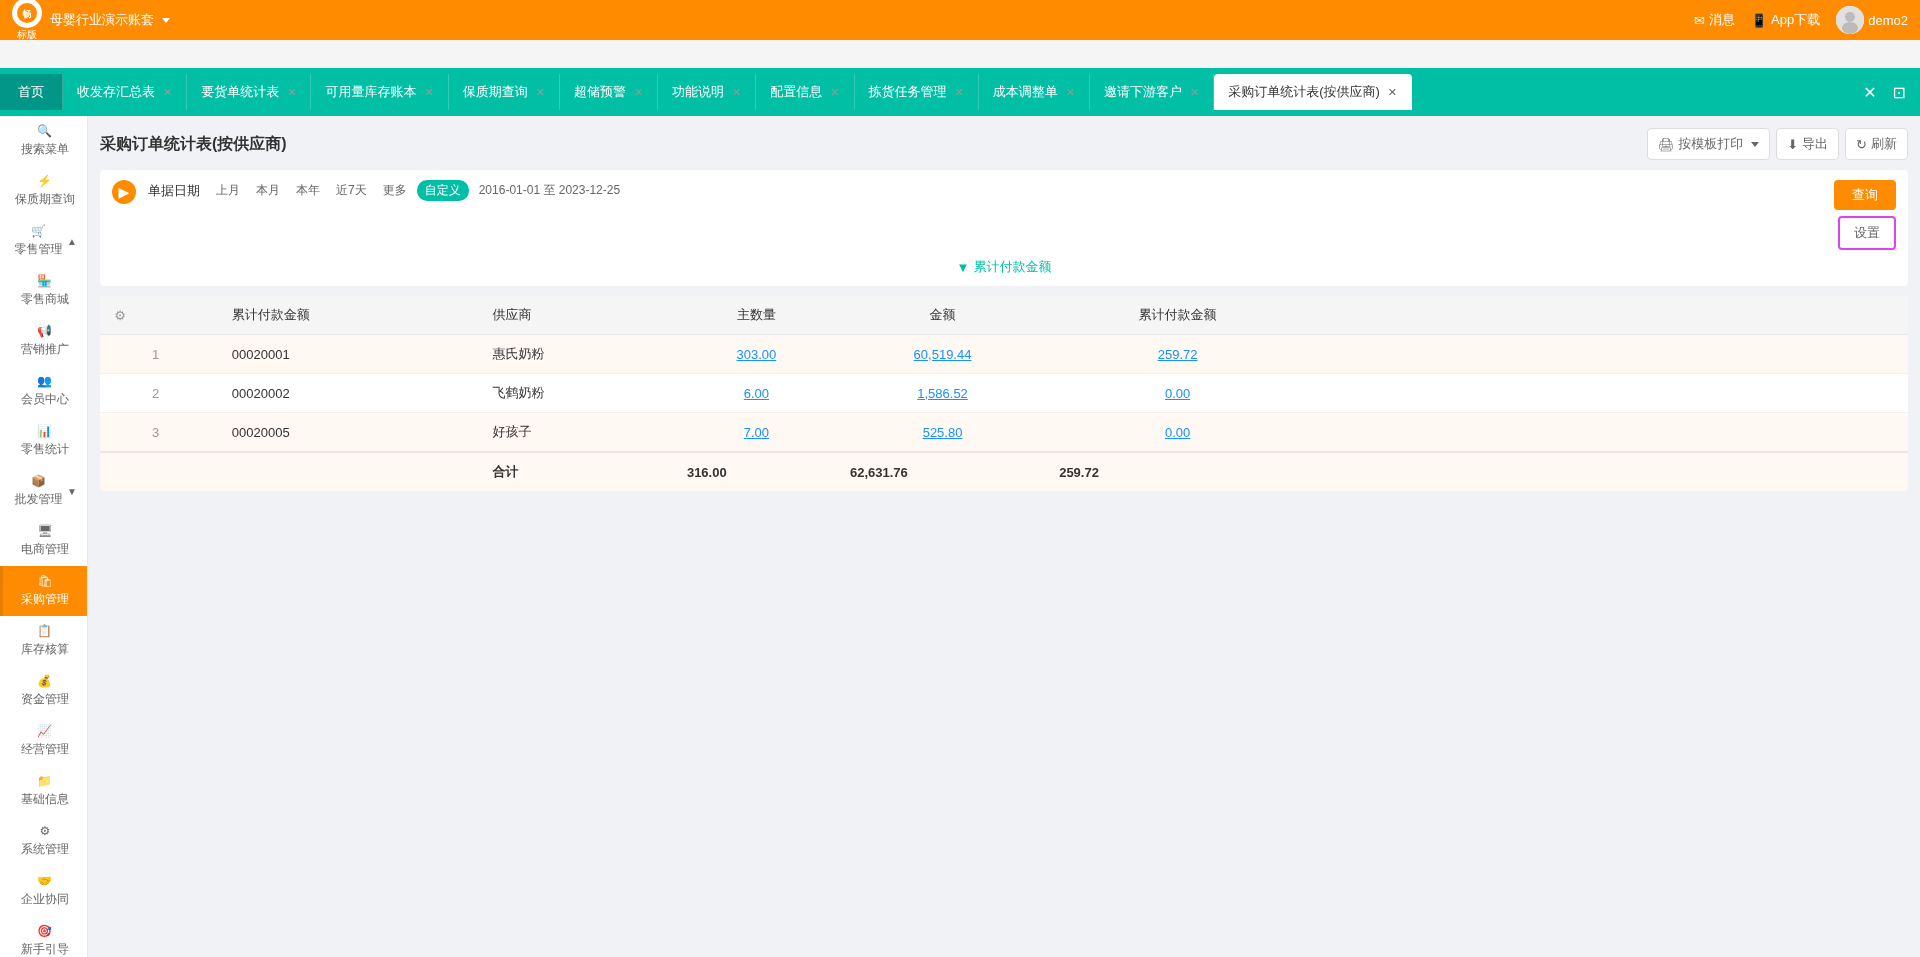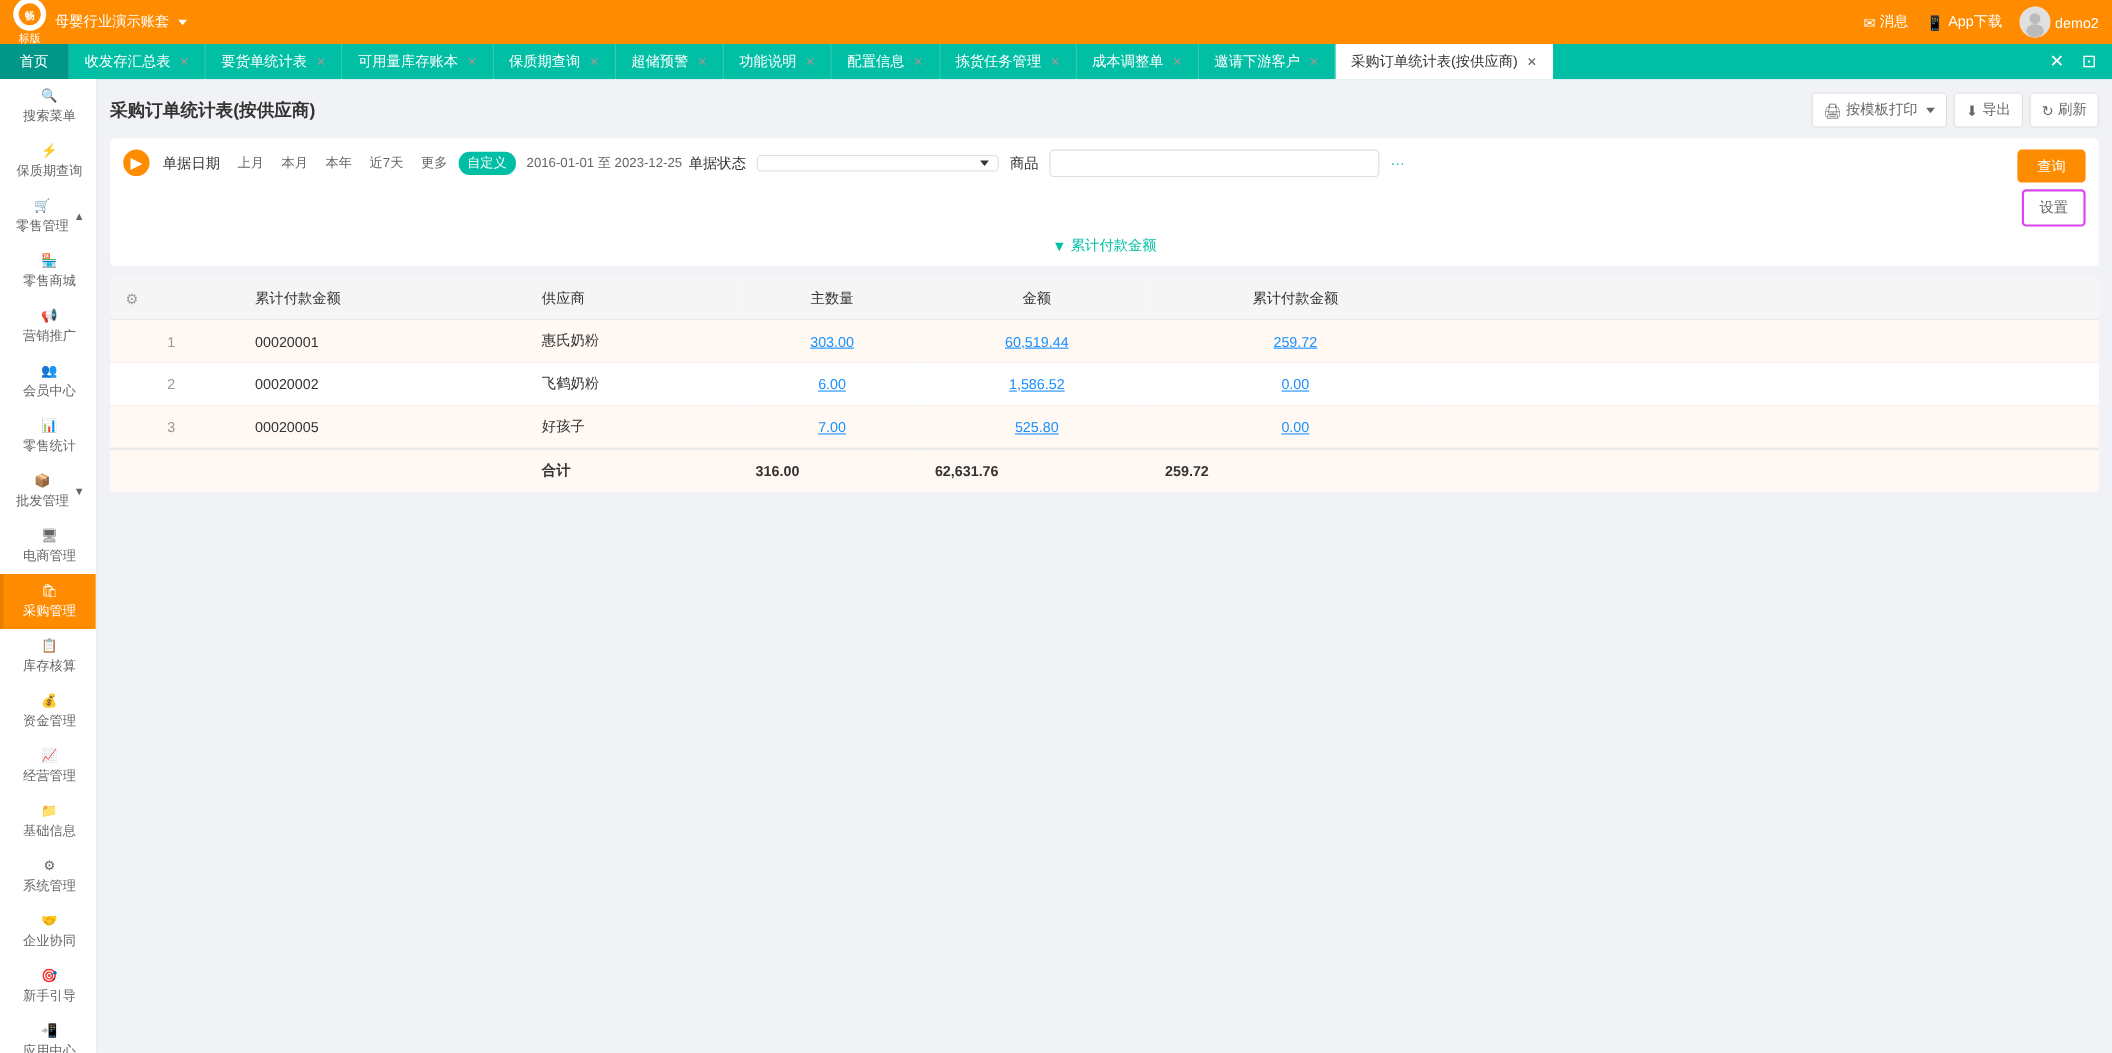--- a/index.html
+++ b/index.html
@@ -11,21 +11,21 @@
     .logo-area { display: flex; flex-direction: column; align-items: center; }
     .logo-icon { width: 30px; height: 30px; background: #fff; border-radius: 50%; display: flex; align-items: center; justify-content: center; font-size: 10px; color: #ff8c00; font-weight: bold; }
     .logo-text { color: #fff; font-size: 10px; text-align: center; }
     .workspace-select { background: transparent; border: none; color: #fff; font-size: 13px; cursor: pointer; display: flex; align-items: center; gap: 4px; }
     .workspace-select span { color: #fff; }
     .top-bar-right { display: flex; align-items: center; gap: 16px; color: #fff; }
     .top-bar-right-item { display: flex; align-items: center; gap: 4px; cursor: pointer; font-size: 13px; }
     .avatar { width: 28px; height: 28px; border-radius: 50%; background: #fff; display: flex; align-items: center; justify-content: center; overflow: hidden; }
 
     
-    .nav-tabs { height: 32px; background: #00bfa5; display: flex; align-items: center; padding: 0 0 0 0; flex-shrink: 0; overflow: hidden; }
+    .nav-tabs { height: 48px; background: #00bfa5; display: flex; align-items: center; padding: 0 0 0 0; flex-shrink: 0; overflow: hidden; margin-top: 28px; }
     .nav-tab { height: 36px; padding: 0 14px; display: flex; align-items: center; gap: 4px; color: #fff; cursor: pointer; font-size: 13px; white-space: nowrap; border-right: 1px solid rgba(255,255,255,0.2); }
     .nav-tab.home { background: #009688; padding: 0 18px; }
     .nav-tab.active { background: #fff; color: #333; border-radius: 4px 4px 0 0; }
     .nav-tab .close-btn { color: #999; font-size: 11px; margin-left: 4px; cursor: pointer; }
     .nav-tab.active .close-btn { color: #666; }
     .nav-tabs-end { margin-left: auto; display: flex; align-items: center; gap: 4px; padding-right: 8px; }
     .nav-end-btn { color: #fff; cursor: pointer; font-size: 16px; padding: 2px 6px; }
 
     
     .main-layout { display: flex; flex: 1; overflow: hidden; }
@@ -85,21 +85,21 @@
     .table-footer td { padding: 10px 12px; font-weight: bold; color: #333; font-size: 13px; }
 
     
     .action-right { display: flex; gap: 6px; align-items: center; }
 
     
     .tri-down { display: inline-block; border-left: 4px solid transparent; border-right: 4px solid transparent; border-top: 5px solid currentColor; margin-left: 4px; vertical-align: middle; }
 
     .filter-actions { display: flex; flex-direction: column; gap: 6px; align-items: flex-end; margin-left: auto; }
     .filter-top-row { display: flex; align-items: flex-start; gap: 12px; width: 100%; }
-    .filter-col { display: flex; flex-direction: row; gap: 6px; flex: 1; }
+    .filter-col { display: flex; flex-direction: column; gap: 6px; flex: 1; }
   </style>
 </head>
 <body>
 
 <div class="top-bar">
   <div class="top-bar-left">
     <div class="logo-area">
       <div class="logo-icon">
         <svg width="22" height="22" viewBox="0 0 22 22">
           <circle cx="11" cy="11" r="10" fill="#ff8c00"></circle>
@@ -304,30 +304,20 @@
               <div class="date-shortcuts">
                 <button class="date-btn">上月</button>
                 <button class="date-btn">本月</button>
                 <button class="date-btn">本年</button>
                 <button class="date-btn">近7天</button>
                 <button class="date-btn">更多</button>
                 <span class="date-range-badge">自定义</span>
               </div>
               <span class="date-range-text">2016-01-01 至 2023-12-25</span>
             </div>
-            <div style="display:flex;align-items:center;gap:10px;">
-              <span class="filter-label">单据状态</span>
-              <div class="filter-select" style="min-width:220px;">
-                <span></span>
-                <span class="tri-down"></span>
-              </div>
-              <span class="filter-label">商品</span>
-              <input class="filter-input" style="min-width: 300px;">
-              <span class="filter-more-btn">···</span>
-            </div>
           </div>
           <div class="filter-actions">
             <button class="btn-query">查询</button>
             <button class="btn-settings">设置</button>
           </div>
         </div>
         <div class="filter-expand">
           <button class="expand-btn">
             <span>▼</span>
             <span>累计付款金额</span>

